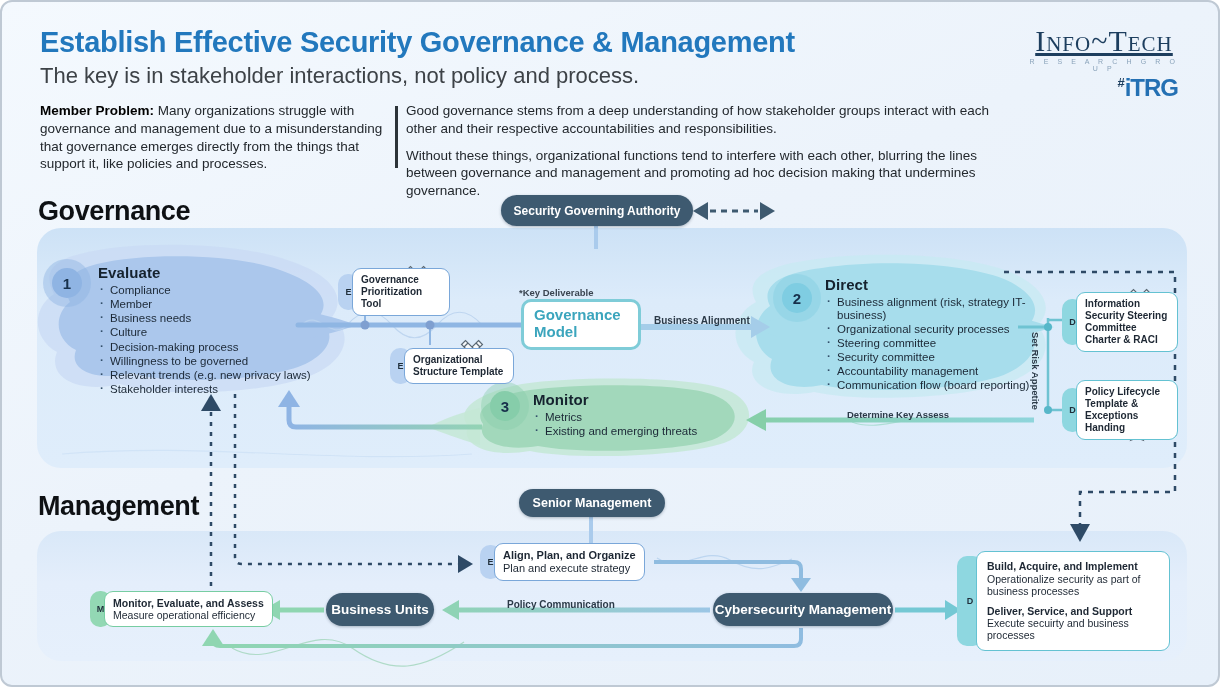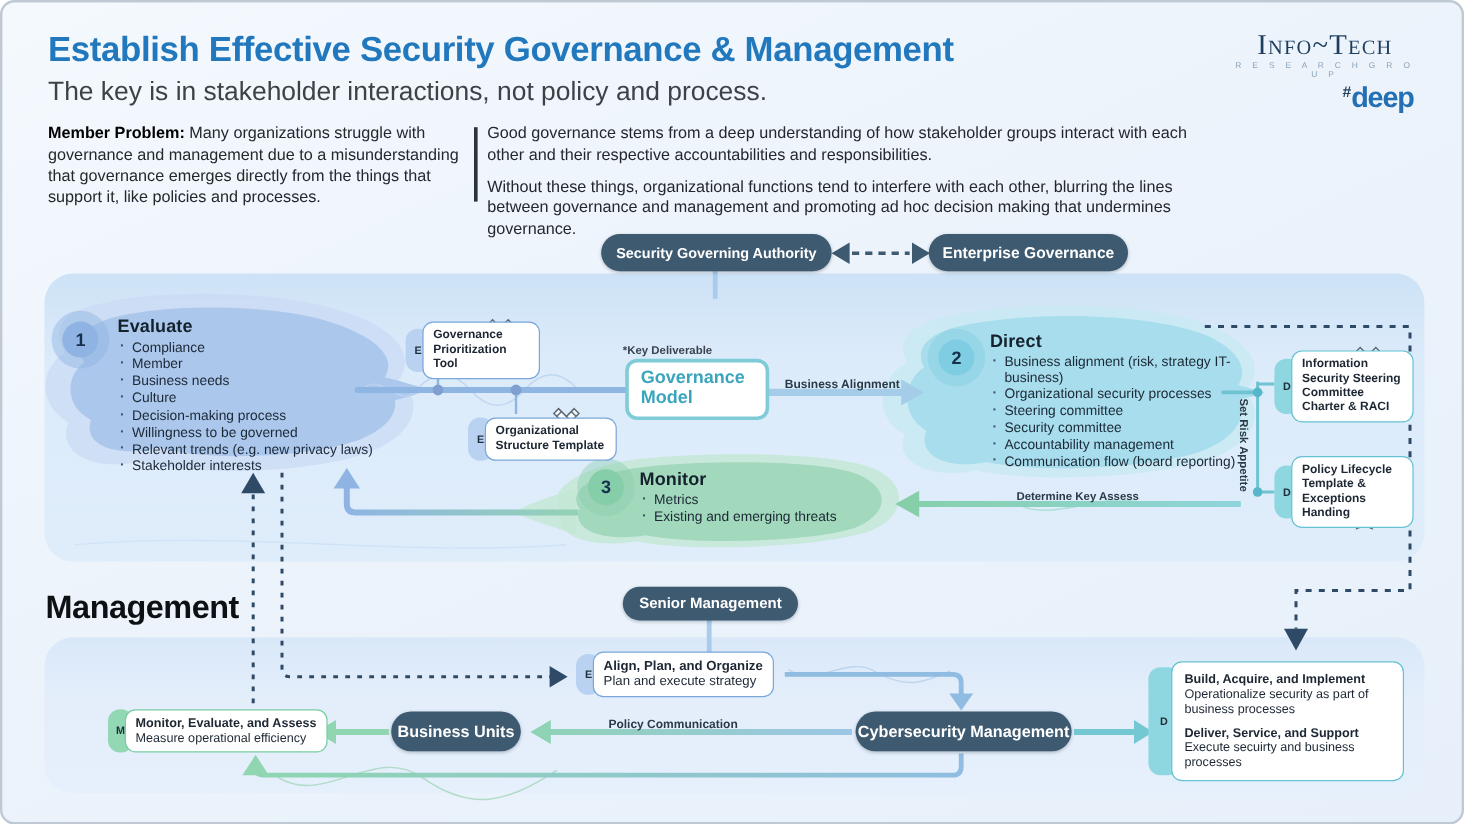--- a/index.html
+++ b/index.html
@@ -6,21 +6,21 @@
   .canvas{
     position:relative;width:1220px;height:687px;overflow:hidden;
     font-family:"Liberation Sans",sans-serif;
     background:linear-gradient(155deg,#f4f9fe 0%,#ecf3fb 45%,#e7f0fa 100%);
     border:2px solid #bfc9d4;border-radius:12px;box-sizing:border-box;
   }
   
   .title{position:absolute;left:38px;top:24px;font-size:29px;font-weight:800;color:#2278bd;letter-spacing:-.3px;}
   .subtitle{position:absolute;left:38px;top:61px;font-size:22px;font-weight:400;color:#3d4247;}
   .logo{position:absolute;right:34px;top:24px;width:160px;text-align:center;}
-  .logo-main{font-family:"Liberation Serif",serif;font-variant:small-caps;font-size:24px;color:#1d3e5e;letter-spacing:1px;line-height:1;}
+  .logo-main{font-family:"Liberation Serif",serif;font-variant:small-caps;font-size:30px;color:#1d3e5e;letter-spacing:1px;line-height:1;text-decoration:underline;}
   .logo-sub{font-size:7px;letter-spacing:3.6px;color:#8aa3ba;margin-top:2px;}
   .logo-itrg{margin-top:4px;text-align:right;padding-right:6px;font-weight:800;font-size:24px;color:#2470b3;letter-spacing:-1px;line-height:1;}
   .logo-itrg .hash{font-size:13px;color:#1d3e5e;vertical-align:top;letter-spacing:0;}
   
   .intro{position:absolute;top:100px;font-size:13.5px;line-height:1.32;color:#23282d;}
   .intro.left{left:38px;width:352px;}
   .intro.right{left:404px;width:600px;}
   .intro b{color:#000;}
   .intro .p2{margin-top:9px;}
   .vdiv{position:absolute;left:393px;top:104px;width:3px;height:62px;background:#2c3338;}
@@ -63,32 +63,33 @@
 </head>
 <body>
 
 <div class="canvas">
 
   <div class="title">Establish Effective Security Governance &amp; Management</div>
   <div class="subtitle">The key is in stakeholder interactions, not policy and process.</div>
   <div class="logo">
     <div class="logo-main">Info~Tech</div>
     <div class="logo-sub">R E S E A R C H   G R O U P</div>
-    <div class="logo-itrg"><span class="hash">#</span><span>deep</span></div>
+    <div class="logo-itrg"><span class="hash">#</span><span>iTRG</span></div>
   </div>
 
   <div class="intro left">
     <b>Member Problem:</b><span> Many organizations struggle with governance and management due to a misunderstanding that governance emerges directly from the things that support it, like policies and processes.</span>
   </div>
   <div class="vdiv"></div>
   <div class="intro right">
     <div>Good governance stems from a deep understanding of how stakeholder groups interact with each other and their respective accountabilities and responsibilities.</div>
     <div class="p2">Without these things, organizational functions tend to interfere with each other, blurring the lines between governance and management and promoting ad hoc decision making that undermines governance.</div>
   </div>
 
+  <div class="sec-h" style="left:36px;top:194px;">Governance</div>
   <div class="panel gov"></div>
   <div class="sec-h" style="left:36px;top:489px;">Management</div>
   <div class="panel mgmt"></div>
 
   <svg class="layer" width="1220" height="687" viewBox="0 0 1220 687">
     <defs>
       <linearGradient id="gradFeedback" x1="287" y1="0" x2="480" y2="0" gradientUnits="userSpaceOnUse">
         <stop offset="0" stop-color="#8fb4e4"></stop>
           <stop offset="1" stop-color="#93d3b4"></stop>
       </linearGradient>
@@ -232,21 +233,20 @@
       </g>
     <g>
         <use href="#pencilsX" transform="translate(1138,298)"></use>
       </g>
     <g>
         <use href="#pencilsX" transform="translate(1135,432)"></use>
       </g>
   </svg>
 
   <div class="pill" style="left:499px;top:193px;width:192px;height:31px;font-size:12px;">Security Governing Authority</div>
-  <div class="pill" style="left:772px;top:193px;width:166px;height:31px;font-size:13px;">Enterprise Governance</div>
 
   <div class="num" style="left:50px;top:266px;background:#8fb4e3;box-shadow:0 0 0 9px rgba(143,180,227,.45);">1</div>
   <div class="num" style="left:780px;top:281px;background:#7fcde2;box-shadow:0 0 0 9px rgba(127,205,226,.4);">2</div>
   <div class="num" style="left:488px;top:389px;background:#86cdaa;box-shadow:0 0 0 9px rgba(134,205,170,.4);">3</div>
 
   <div class="blob-text" style="left:96px;top:262px;width:240px;">
     <h3>Evaluate</h3>
     <ul>
       <li>Compliance</li>
       <li>Member</li>

